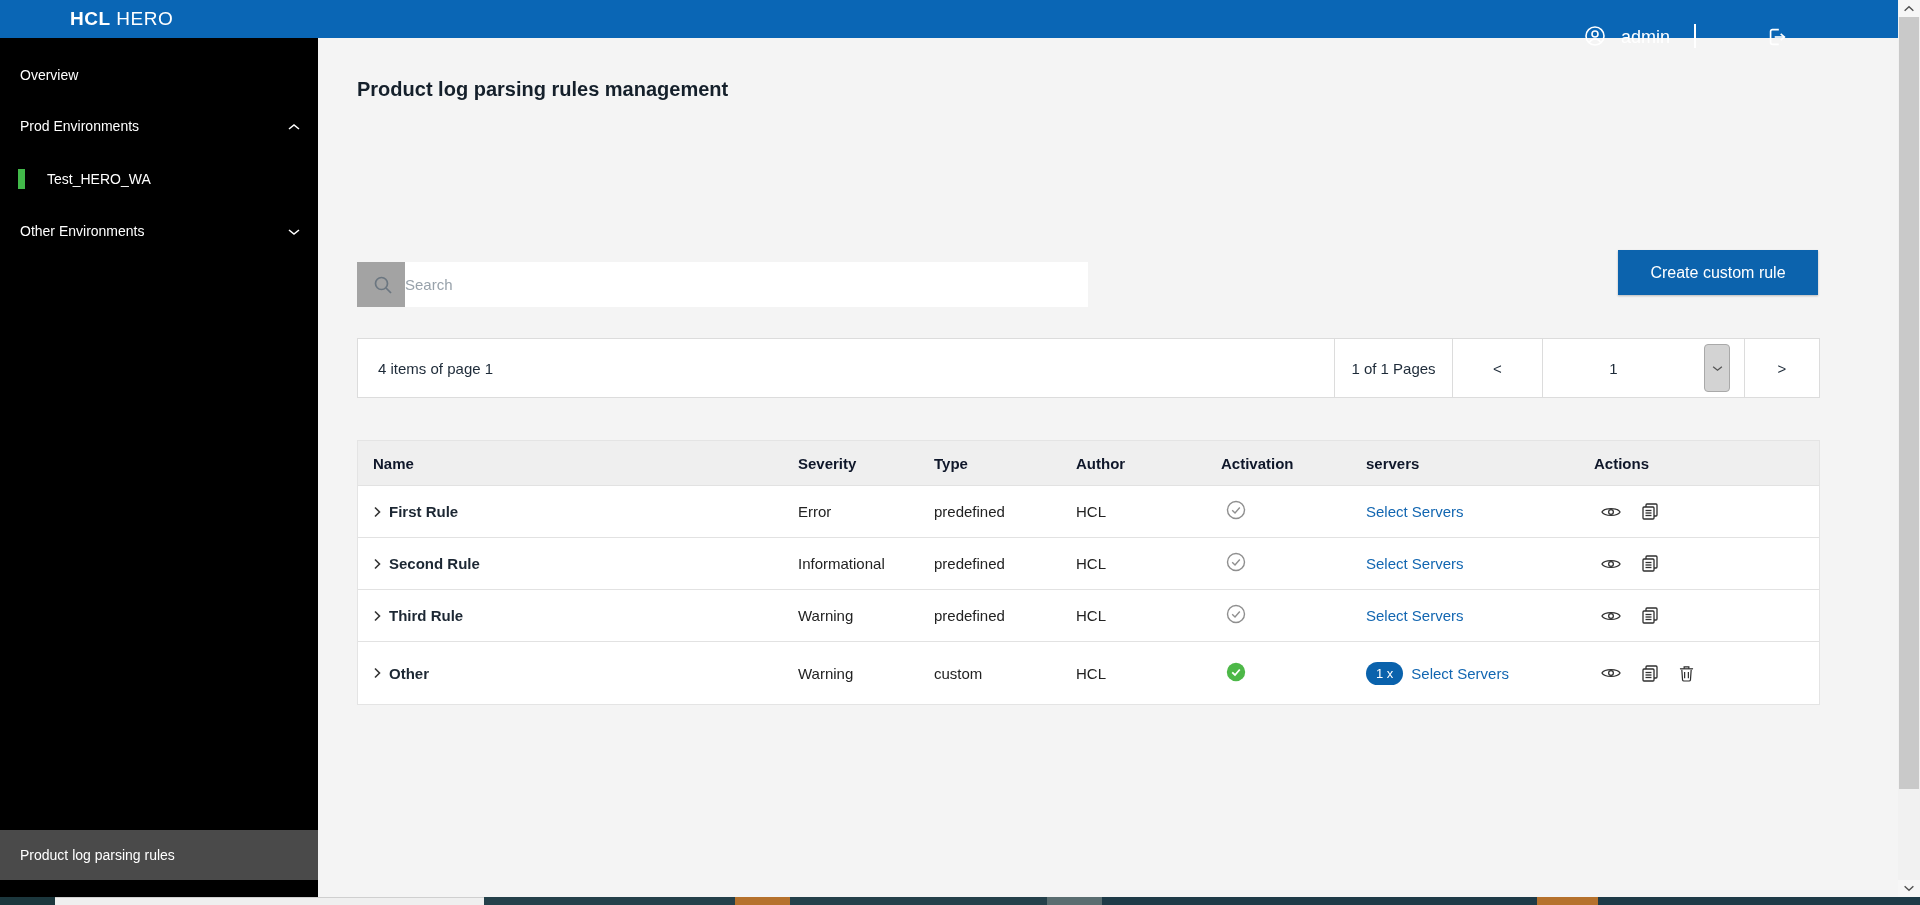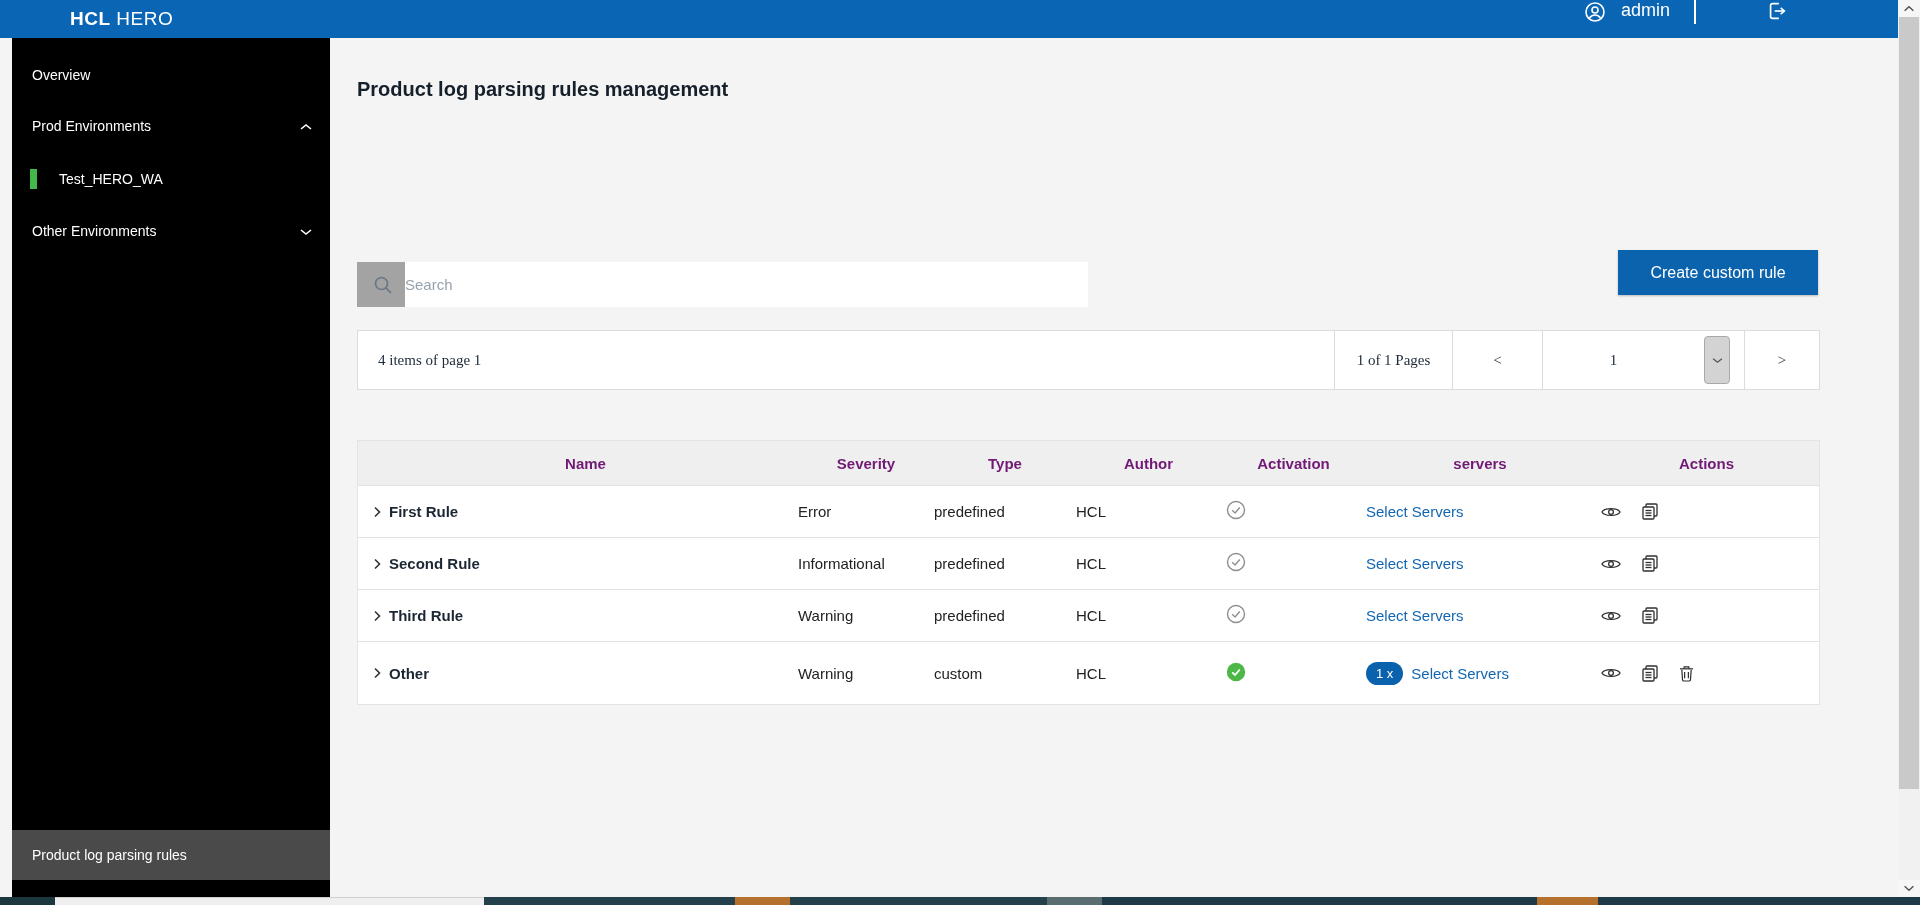--- a/index.html
+++ b/index.html
@@ -5,27 +5,27 @@
   * { margin:0; padding:0; box-sizing:border-box; }
   html,body { width:1920px; height:905px; overflow:hidden;
     font-family:"Liberation Sans", sans-serif; background:#f4f4f4; }
 
   
   .topbar { position:absolute; left:0; top:0; width:1898px; height:38px;
     background:#0a66b5; display:flex; align-items:center; color:#fff; z-index:5; }
   .logo { margin-left:70px; font-size:19px; letter-spacing:.5px; }
   .logo .b { font-weight:bold; }
   .user-area { position:absolute; right:110px; top:0; height:48px;
-    display:flex; align-items:flex-start; gap:14px; }
+    display:flex; align-items:flex-end; gap:14px; }
   .user-area .uname { font-size:18px; }
   .user-divider { width:2px; height:24px; background:#ffffff; margin:0 16px 0 10px; }
   .icon-btn { display:flex; align-items:center; justify-content:center; cursor:pointer; }
 
   
-  .sidebar { position:absolute; left:12px; top:38px; width:318px; height:859px;
+  .sidebar { position:absolute; left:0; top:38px; width:318px; height:859px;
     background:#000; color:#fff; font-size:14px; z-index:4; }
   .side-item { position:absolute; left:0; width:318px; height:34px;
     display:flex; align-items:center; padding-left:20px; cursor:pointer; }
   .side-item .chev { position:absolute; right:18px; }
   .env-bar { width:7px; height:20px; background:#42b94a; margin:0 22px 0 18px; }
   .side-item.active-bottom { height:50px; background:#4a4a4a; }
 
   
   .main { position:absolute; left:318px; top:38px; width:1580px; height:859px;
     background:#f4f4f4; }
@@ -37,42 +37,42 @@
     background:#a3a3a3; display:flex; align-items:center; padding-left:16px; }
   .search-box input { border:none; outline:none; flex:1; height:100%; font-size:15px;
     margin-left:12px; color:#333; font-family:"Liberation Sans", sans-serif; }
   .search-box input::placeholder { color:#98a2ab; }
 
   .create-btn { position:absolute; left:1300px; top:212px; width:200px; height:45px;
     background:#0c63ad; color:#fff; border:none; font-size:16px; cursor:pointer;
     font-family:"Liberation Sans", sans-serif; box-shadow:0 1px 2px rgba(0,0,0,.25); }
 
   
-  .pagination { position:absolute; left:39px; top:292px; width:1463px; height:60px;
+  .pagination { position:absolute; left:39px; top:300px; width:1463px; height:60px;
     background:#fff; border:1px solid #dcdcdc; display:flex; align-items:stretch;
-    font-size:15px; color:#1d2a38;font-family:Liberation Serif, serif; }
+    font-size:15px; color:#1d2a38; }
   .pg-items { flex:1; display:flex; align-items:center; padding-left:20px; }
   .pg-cell { display:flex; align-items:center; justify-content:center;
     border-left:1px solid #dcdcdc; }
   .pg-pages { width:118px; }
   .pg-prev  { width:90px; cursor:pointer; }
   .pg-next  { width:75px; cursor:pointer; }
   .pg-select { width:202px; position:relative; cursor:pointer; }
   .pg-select .val { position:absolute; left:0; right:60px; text-align:center; }
   .sel-arrow { position:absolute; right:14px; top:5px; width:26px; height:48px;
     background:#d3d3d3; border:1px solid #a9a9a9; border-radius:4px;
     display:flex; align-items:center; justify-content:center; }
 
   
   .table { position:absolute; left:39px; top:402px; width:1463px;
     border:1px solid #e4e4e4; background:#fff; font-size:15px; }
   .t-grid { display:grid;
     grid-template-columns:440px 136px 142px 145px 145px 228px 1fr;
     align-items:center; }
-  .t-head { height:44px; background:#efefef; font-weight:bold; color:#701a75;text-align:center; }
+  .t-head { height:44px; background:#efefef; font-weight:bold; color:#0f172a; }
   .t-row { height:52px; border-top:1px solid #e2e2e2; color:#222; background:#fff; }
   .t-row.tall { height:63px; }
   .cell-name { padding-left:15px; display:flex; align-items:center; gap:8px;
     font-weight:bold; color:#1c2733; cursor:pointer; }
   .cell-plain { }
   .cell-activation { padding-left:5px; }
   .cell-servers { display:flex; align-items:center; gap:8px; }
   .link { color:#1266b1; cursor:pointer; }
   .badge { background:#0a62ac; color:#fff; border-radius:13px; padding:4px 10px;
     font-size:13px; cursor:default; }

